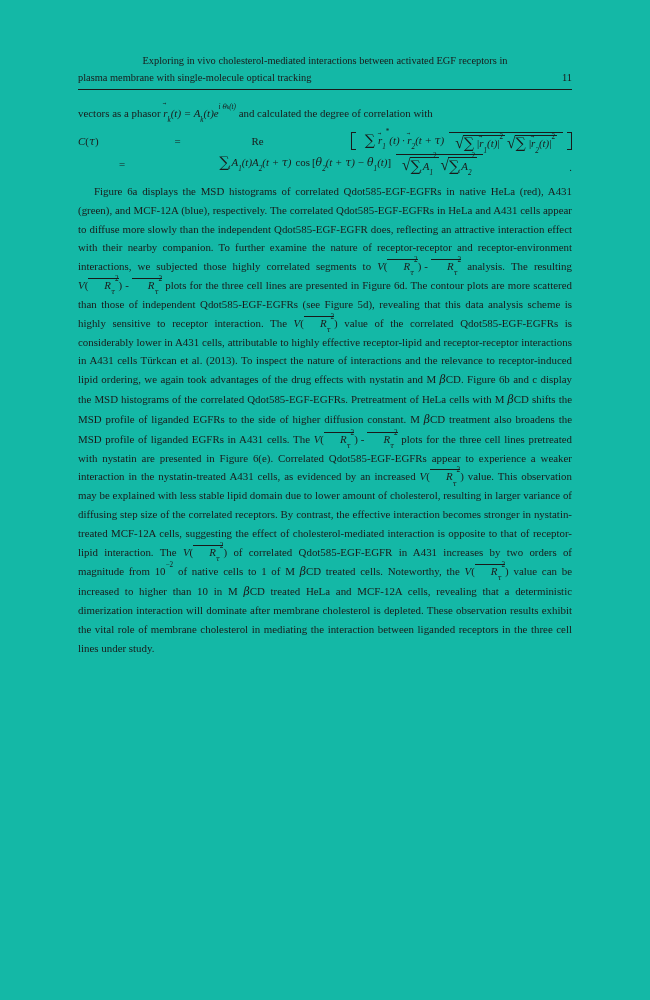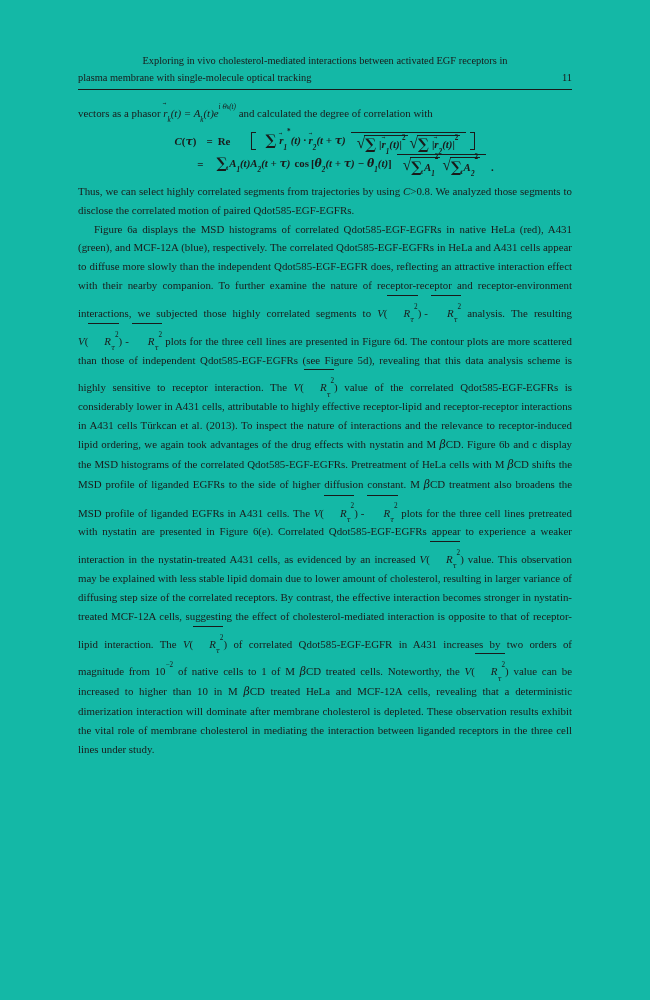--- a/index.html
+++ b/index.html
@@ -100,34 +100,33 @@
     transform: translateX(-55%) scaleX(0.62);
     top: -0.70em;
     font-size: 0.82em;
     font-style: normal;
     line-height: 1;
   }
   
   .ovl {
     display: inline-block;
     border-top: 0.9px solid #1a1a1a;
-    padding-top: 12px;
+    padding-top: 1px;
     line-height: 1.02;
   }
 
   
   .eq-block {
     margin: 9px 0 9px 0;
     font-size: 10.9px;
   }
   .eq-row {
     display: flex;
     align-items: center;
-    justify-content: center;
-    font-weight: bold;
+    justify-content: space-between;
   }
   .eq-row-2 {
     margin-top: 4px;
     padding-left: 36px;
   }
   .eq-lhs { white-space: nowrap; margin-right: 5px; }
   .eq-op  { margin: 0 5px; }
 
   .bracket {
     display: inline-flex;
@@ -258,18 +257,17 @@
                 <span class="radicand"><span class="sum">∑</span><span class="sumsub">t</span><span class="mi">A</span><sub class="ex mi">1</sub><sup class="ex" style="top:-0.95em">2</sup></span>
               </span><span class="sqrt">
                 <span class="radsign">√</span>
                 <span class="radicand"><span class="sum">∑</span><span class="sumsub">t</span><span class="mi">A</span><sub class="ex mi">2</sub><sup class="ex" style="top:-0.95em">2</sup></span>
               </span></span>
         </span>
         <span class="mr" style="align-self:flex-end;margin-left:2px">.</span>
       </div>
     </div>
 
-    <p class="para"><span>Thus, we can select highly correlated segments from trajectories by using </span><span class="mi">C</span><span>&gt;0.8. We analyzed those segments to disclose the correlated motion of paired Qdot585-EGF-EGFRs.</span></p>
 
     <p class="para indent"><span>Figure 6a displays the MSD histograms of correlated Qdot585-EGF-EGFRs in native HeLa (red), A431 (green), and MCF-12A (blue), respectively. The correlated Qdot585-EGF-EGFRs in HeLa and A431 cells appear to diffuse more slowly than the independent Qdot585-EGF-EGFR does, reflecting an attractive interaction effect with their nearby companion. To further examine the nature of receptor-receptor and receptor-environment interactions, we subjected those highly correlated segments to </span><span class="nowrap"><span class="mi">V</span><span class="mr">(</span><span class="ovl"><span class="mi">R</span><sub class="ex mgreek">τ</sub><sup class="ex">2</sup></span><span class="mr">)</span><span class="mr" style="margin:0 3px">-</span><span class="ovl"><span class="mi">R</span><sub class="ex mgreek">τ</sub><sup class="ex">2</sup></span></span><span> analysis. The resulting </span><span class="nowrap"><span class="mi">V</span><span class="mr">(</span><span class="ovl"><span class="mi">R</span><sub class="ex mgreek">τ</sub><sup class="ex">2</sup></span><span class="mr">)</span><span class="mr" style="margin:0 3px">-</span><span class="ovl"><span class="mi">R</span><sub class="ex mgreek">τ</sub><sup class="ex">2</sup></span></span><span> plots for the three cell lines are presented in Figure 6d. The contour plots are more scattered than those of independent Qdot585-EGF-EGFRs (see Figure 5d), revealing that this data analysis scheme is highly sensitive to receptor interaction. The </span><span class="nowrap"><span class="mi">V</span><span class="mr">(</span><span class="ovl"><span class="mi">R</span><sub class="ex mgreek">τ</sub><sup class="ex">2</sup></span><span class="mr">)</span></span><span> value of the correlated Qdot585-EGF-EGFRs is considerably lower in A431 cells, attributable to highly effective receptor-lipid and receptor-receptor interactions in A431 cells Türkcan et al. (2013). To inspect the nature of interactions and the relevance to receptor-induced lipid ordering, we again took advantages of the drug effects with nystatin and M </span><span class="mgreek">β</span><span>CD. Figure 6b and c display the MSD histograms of the correlated Qdot585-EGF-EGFRs. Pretreatment of HeLa cells with M </span><span class="mgreek">β</span><span>CD shifts the MSD profile of liganded EGFRs to the side of higher diffusion constant. M </span><span class="mgreek">β</span><span>CD treatment also broadens the MSD profile of liganded EGFRs in A431 cells. The </span><span class="nowrap"><span class="mi">V</span><span class="mr">(</span><span class="ovl"><span class="mi">R</span><sub class="ex mgreek">τ</sub><sup class="ex">2</sup></span><span class="mr">)</span><span class="mr" style="margin:0 3px">-</span><span class="ovl"><span class="mi">R</span><sub class="ex mgreek">τ</sub><sup class="ex">2</sup></span></span><span> plots for the three cell lines pretreated with nystatin are presented in Figure 6(e). Correlated Qdot585-EGF-EGFRs appear to experience a weaker interaction in the nystatin-treated A431 cells, as evidenced by an increased </span><span class="nowrap"><span class="mi">V</span><span class="mr">(</span><span class="ovl"><span class="mi">R</span><sub class="ex mgreek">τ</sub><sup class="ex">2</sup></span><span class="mr">)</span></span><span> value. This observation may be explained with less stable lipid domain due to lower amount of cholesterol, resulting in larger variance of diffusing step size of the correlated receptors. By contrast, the effective interaction becomes stronger in nystatin-treated MCF-12A cells, suggesting the effect of cholesterol-mediated interaction is opposite to that of receptor-lipid interaction. The </span><span class="nowrap"><span class="mi">V</span><span class="mr">(</span><span class="ovl"><span class="mi">R</span><sub class="ex mgreek">τ</sub><sup class="ex">2</sup></span><span class="mr">)</span></span><span> of correlated Qdot585-EGF-EGFR in A431 increases by two orders of magnitude from 10</span><sup class="ex">−2</sup><span> of native cells to 1 of M </span><span class="mgreek">β</span><span>CD treated cells. Noteworthy, the </span><span class="nowrap"><span class="mi">V</span><span class="mr">(</span><span class="ovl"><span class="mi">R</span><sub class="ex mgreek">τ</sub><sup class="ex">2</sup></span><span class="mr">)</span></span><span> value can be increased to higher than 10 in M </span><span class="mgreek">β</span><span>CD treated HeLa and MCF-12A cells, revealing that a deterministic dimerization interaction will dominate after membrane cholesterol is depleted. These observation results exhibit the vital role of membrane cholesterol in mediating the interaction between liganded receptors in the three cell lines under study.</span></p>
 
   </div>
 </div>
 
 </body></html>

